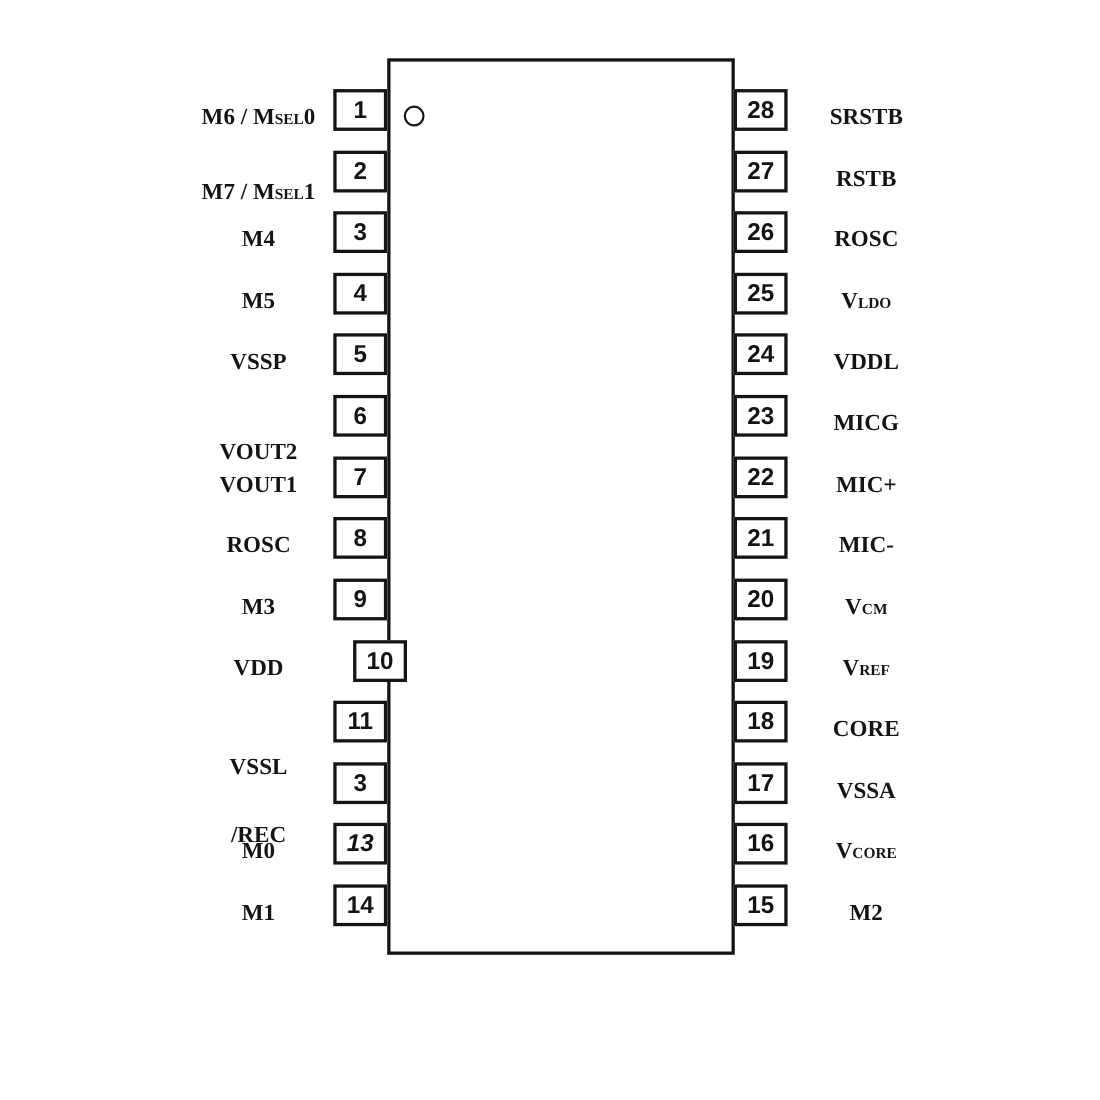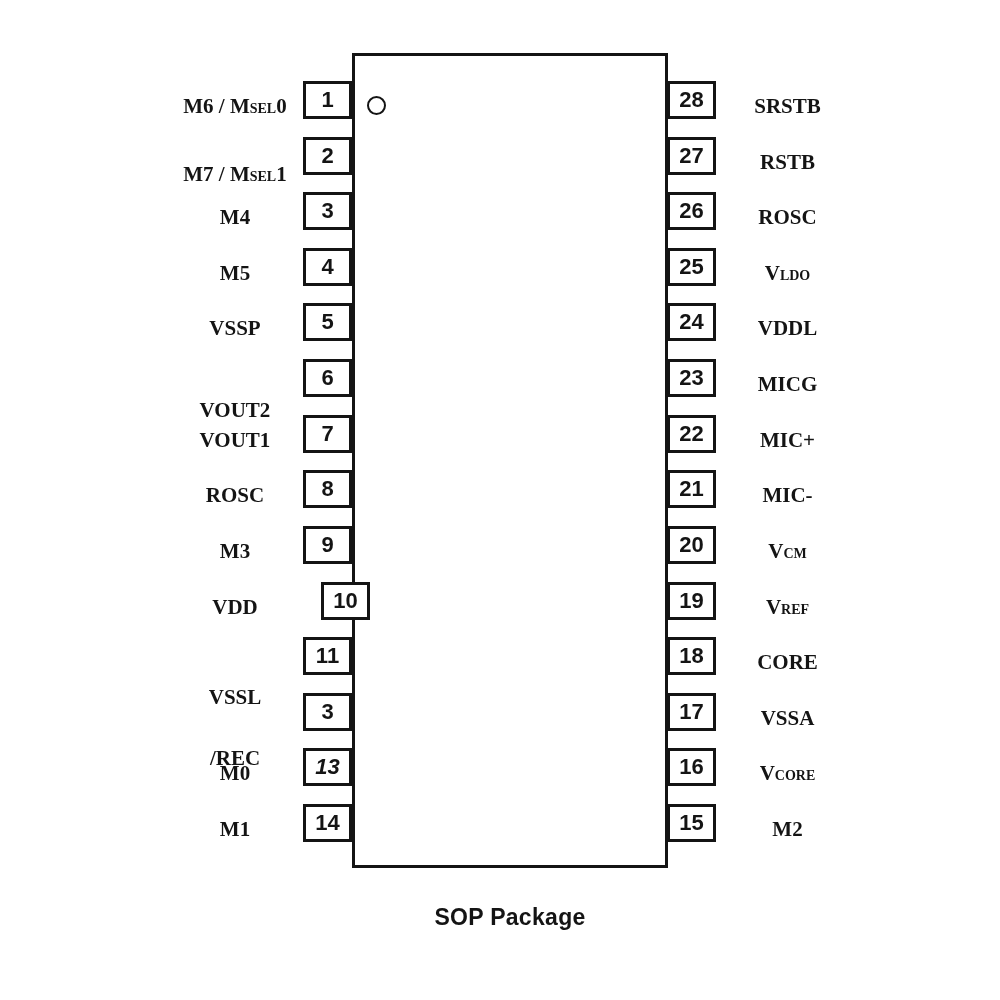--- a/index.html
+++ b/index.html
@@ -128,14 +128,13 @@
       <div class="pin-label right" style="top: 582px;"><span>V</span><span class="subcap">REF</span></div>
       <div class="pin-box" style="top: 637px; left: 667px;">18</div>
       <div class="pin-label right" style="top: 637px;"><span>CORE</span></div>
       <div class="pin-box" style="top: 693px; left: 667px;">17</div>
       <div class="pin-label right" style="top: 693px;"><span>VSSA</span></div>
       <div class="pin-box" style="top: 748px; left: 667px;">16</div>
       <div class="pin-label right" style="top: 748px;"><span>V</span><span class="subcap">CORE</span></div>
       <div class="pin-box" style="top: 804px; left: 667px;">15</div>
       <div class="pin-label right" style="top: 804px;"><span>M2</span></div>
     </div>
-  <div class="caption">SOP Package</div>
 </div>
 
 </body></html>

